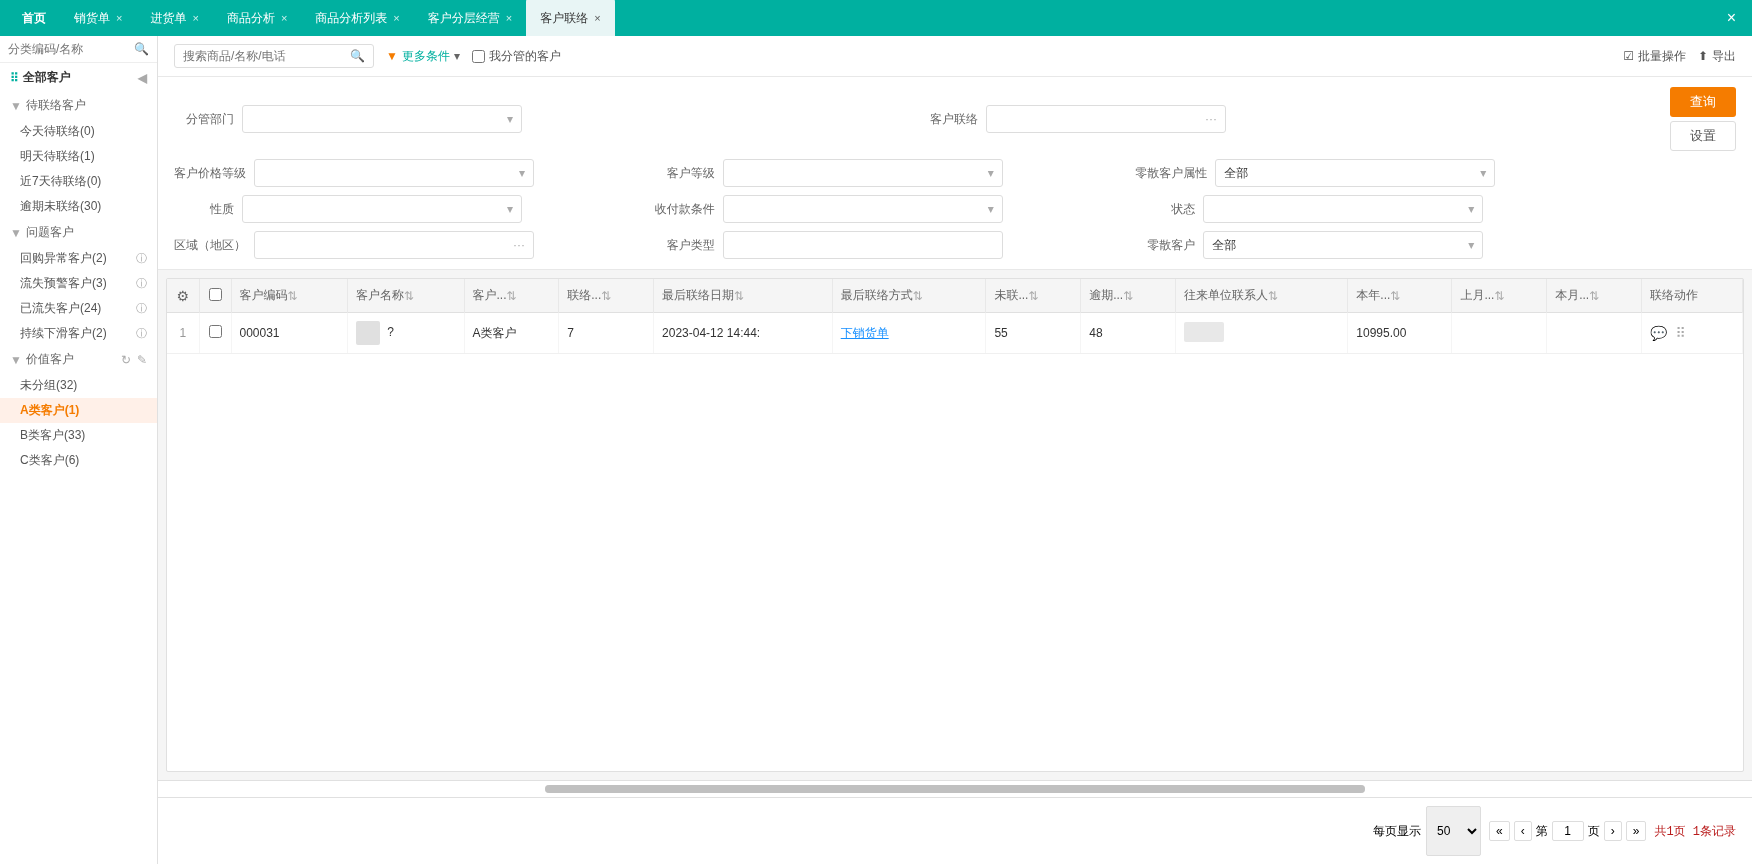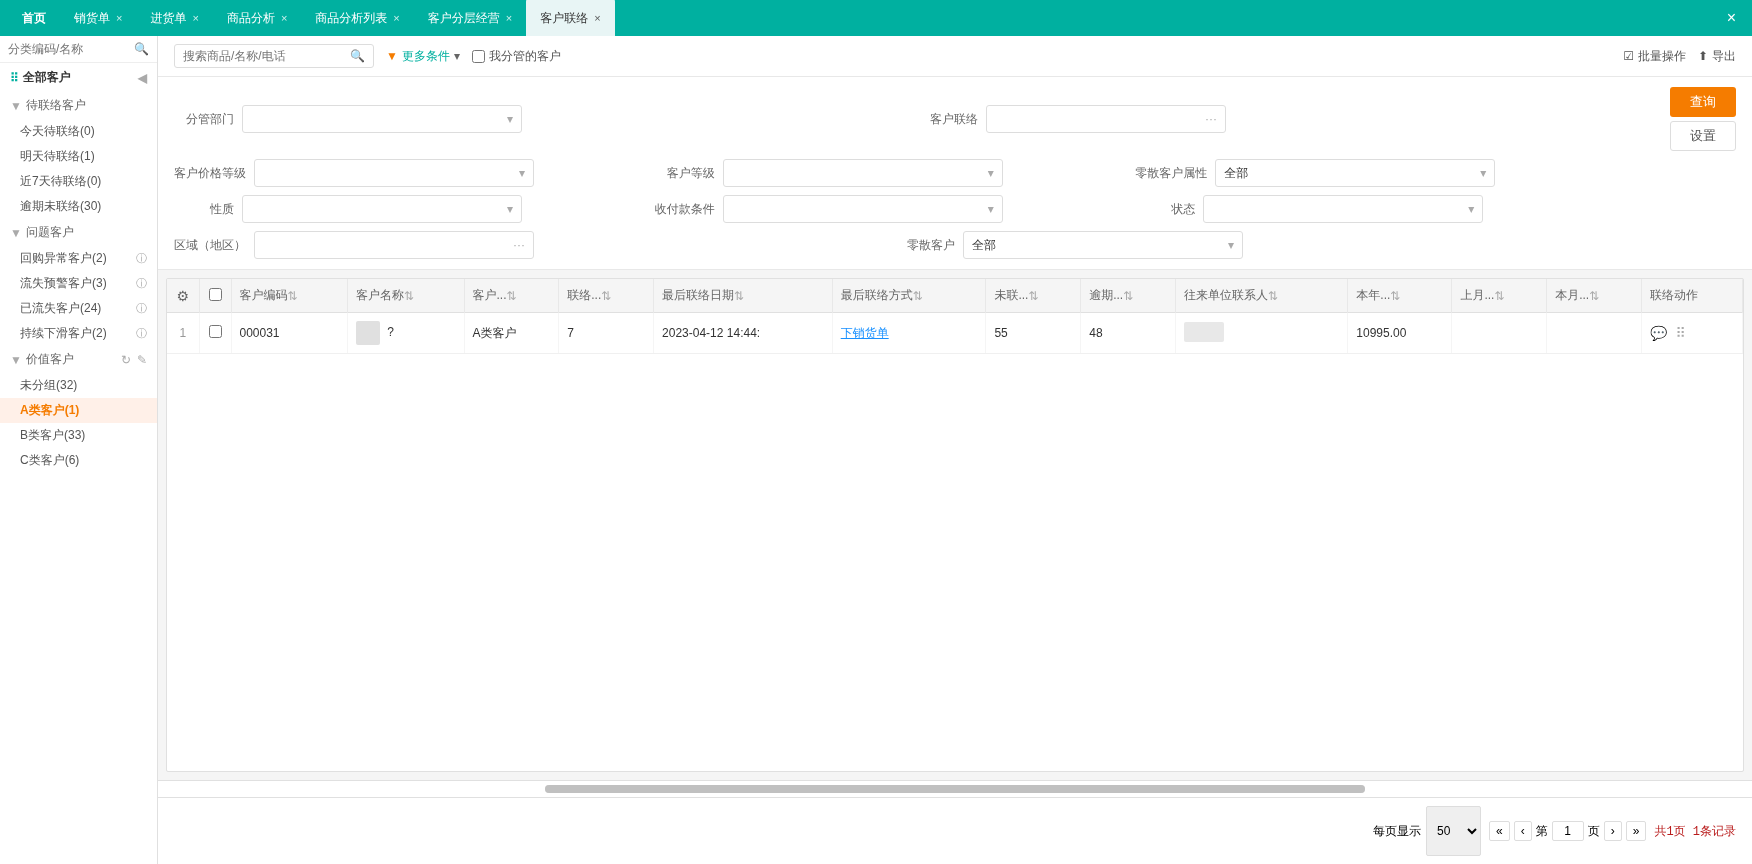--- a/index.html
+++ b/index.html
@@ -571,20 +571,26 @@
         </div>
         <div style="width:120px;"></div>
       </div>
 
       <div class="filter-row">
         <div class="filter-field">
           <span class="filter-label">区域（地区）</span>
           <div class="filter-input" style="max-width:280px;">
             <span></span>
               <span class="arrow" style="color:#aaa;">···</span>
+          </div>
+        </div>
+        <div class="filter-field">
+          <span class="filter-label">客户类型</span>
+          <div class="filter-input" style="max-width:280px;">
+            <span></span>
           </div>
         </div>
         <div class="filter-field">
           <span class="filter-label">零散客户</span>
           <div class="filter-input" style="max-width:280px;">
             <span>全部</span>
               <span class="arrow">▾</span>
           </div>
         </div>
         <div style="width:120px;"></div>

